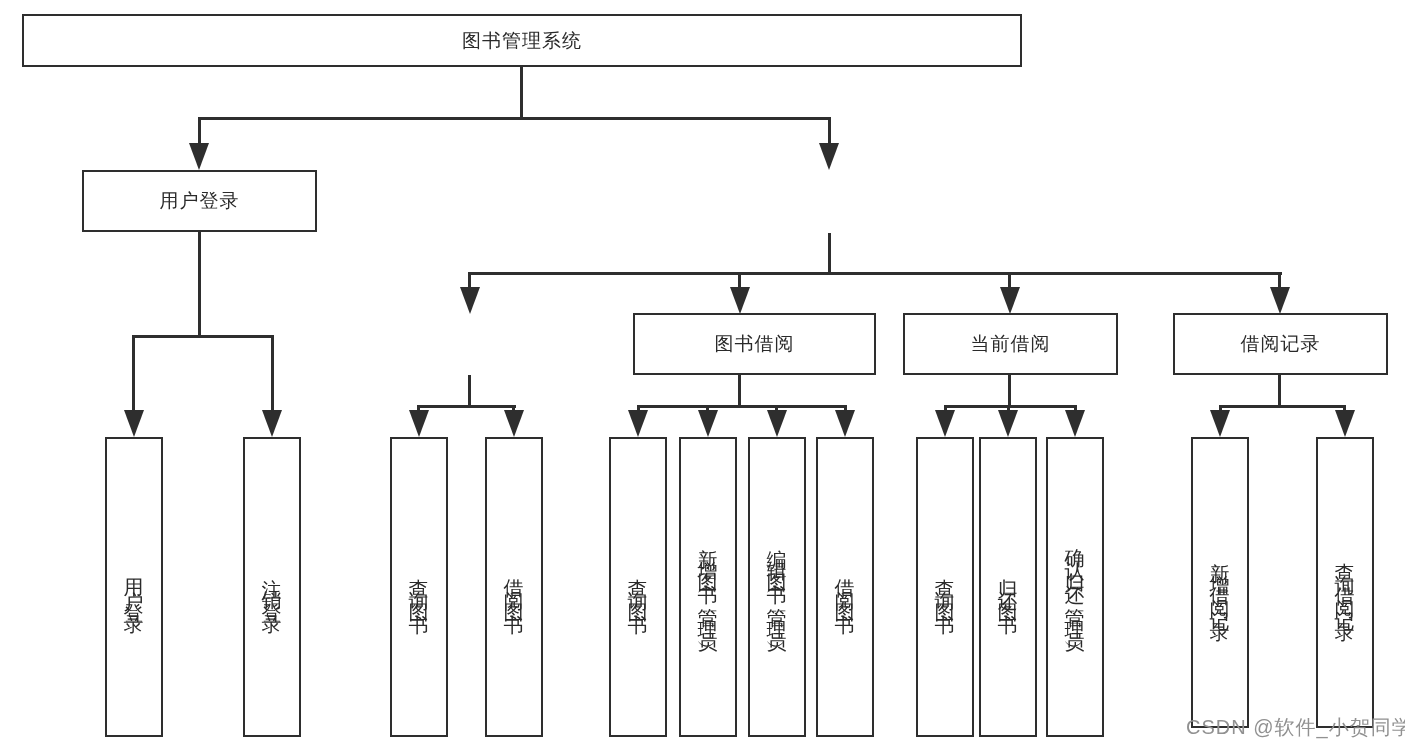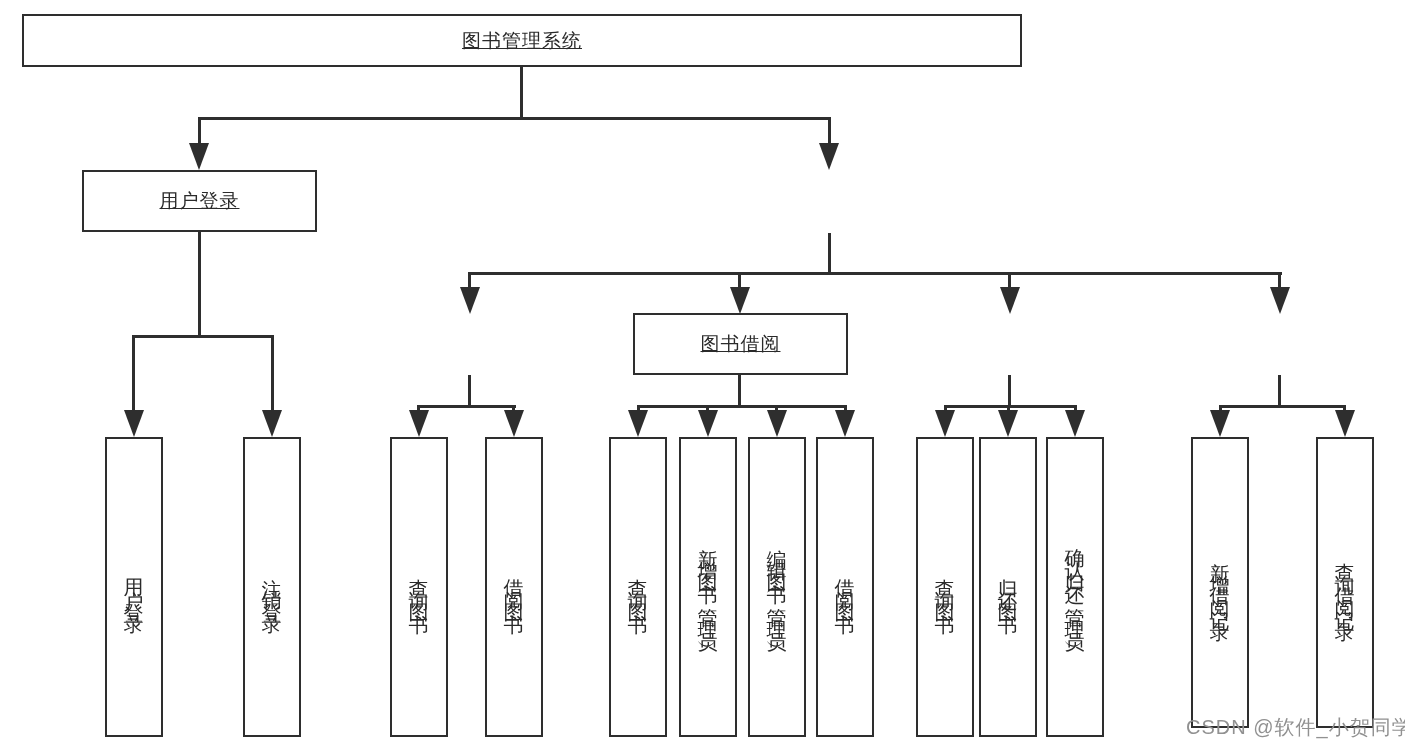--- a/index.html
+++ b/index.html
@@ -11,21 +11,21 @@
     overflow:hidden;
   }
   .box{
     position:absolute;
     border:2px solid #2e2e2e;
     background:#ffffff;
     display:flex;align-items:center;justify-content:center;
     color:#2a2a2a;
     box-sizing:border-box;
   }
-  .hlabel{font-size:19px;letter-spacing:1px;white-space:nowrap;text-decoration:underline;}
+  .hlabel{font-size:19px;letter-spacing:1px;white-space:nowrap;}
   .vlabel{
     writing-mode:vertical-rl;
     text-orientation:mixed;
     font-size:20px;
     letter-spacing:12px;
     line-height:1;
     white-space:nowrap;
     color:#2a2a2a;
   }
   .hl{position:absolute;height:3px;background:#2e2e2e;}
@@ -78,22 +78,28 @@
   <div class="hl" style="left:468px;top:272px;width:814px;"></div>
   <div class="vl" style="left:468px;top:272px;height:18px;"></div>
   <div class="ah" style="left:460px;top:287px;"></div>
   <div class="vl" style="left:738px;top:272px;height:18px;"></div>
   <div class="ah" style="left:730px;top:287px;"></div>
   <div class="vl" style="left:1008px;top:272px;height:18px;"></div>
   <div class="ah" style="left:1000px;top:287px;"></div>
   <div class="vl" style="left:1278px;top:272px;height:18px;"></div>
   <div class="ah" style="left:1270px;top:287px;"></div>
 
-  <div class="box" style="left:633px;top:313px;width:215px;height:62px;">
+  <div class="box" style="left:633px;top:313px;width:243px;height:62px;">
     <span class="hlabel">图书借阅</span>
+  </div>
+  <div class="box" style="left:903px;top:313px;width:215px;height:62px;">
+    <span class="hlabel">当前借阅</span>
+  </div>
+  <div class="box" style="left:1173px;top:313px;width:215px;height:62px;">
+    <span class="hlabel">借阅记录</span>
   </div>
 
   <div class="vl" style="left:468px;top:375px;height:33px;"></div>
   <div class="vl" style="left:738px;top:375px;height:33px;"></div>
   <div class="vl" style="left:1008px;top:375px;height:33px;"></div>
   <div class="vl" style="left:1278px;top:375px;height:33px;"></div>
 
   <div class="hl" style="left:417px;top:405px;width:99px;"></div>
   <div class="hl" style="left:637px;top:405px;width:210px;"></div>
   <div class="hl" style="left:944px;top:405px;width:133px;"></div>

